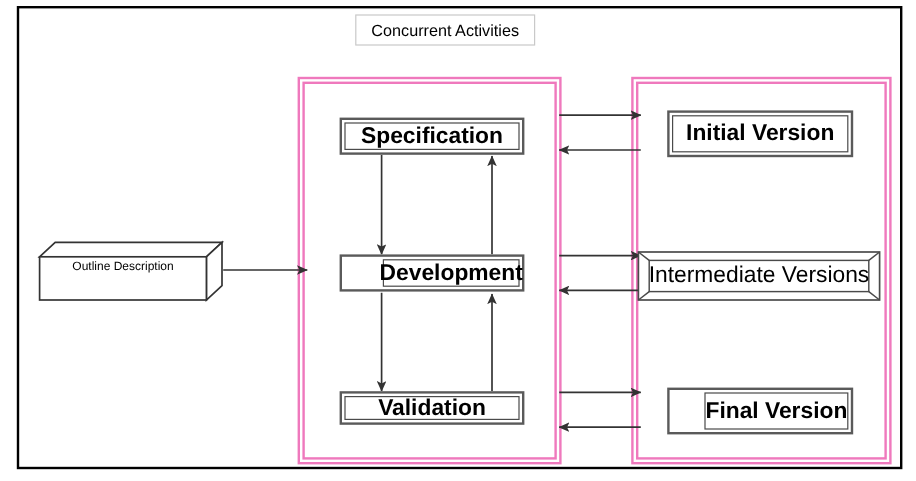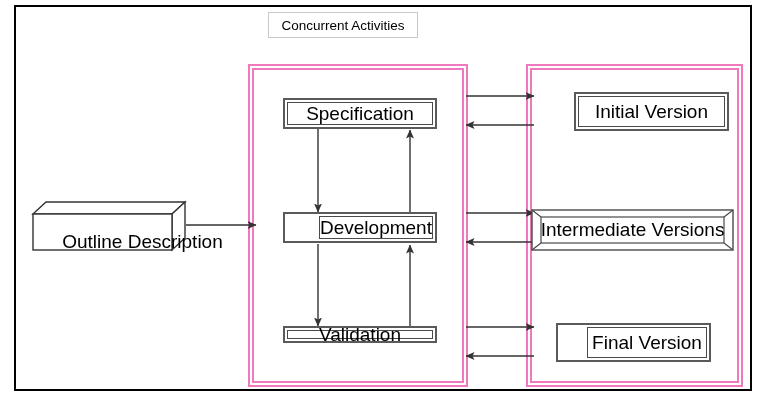--- a/index.html
+++ b/index.html
@@ -18,21 +18,21 @@
                justify-content:center;font-size:13.5px;color:#000;}
 
   
   .pink-container{position:absolute;box-sizing:border-box;background:#fff;
                   border:2px solid #ef79bd;padding:2px;}
   .pink-container .inner{width:100%;height:100%;box-sizing:border-box;
                   border:2px solid #ef79bd;background:#fff;}
 
   
   .dbox{position:absolute;box-sizing:border-box;background:#fff;
-        border:2px solid #5a5a5a;padding:2px;}
+        border:2px solid #5a5a5a;padding:2px;font-weight:bold;}
   .dbox .dinner{width:100%;height:100%;box-sizing:border-box;
         border:1px solid #4a4a4a;background:#fff;display:flex;
         align-items:center;justify-content:center;}
   .dbox .dlabel{font-size:19px;color:#000;line-height:1;white-space:nowrap;}
 
   
   .box3d{position:absolute;}
   .box3d svg{display:block;overflow:visible;}
   .box3d .lbl3d{position:absolute;left:0;top:0;width:100%;height:100%;
         display:flex;align-items:center;justify-content:center;
@@ -41,21 +41,21 @@
   
   #arrow-layer{position:absolute;left:0;top:0;width:763px;height:401px;}
 </style>
 </head>
 <body>
 
 <div id="canvas">
 
   <div id="outer-frame"></div>
 
-  <div class="title-label" style="left:268px;top:12px;width:150px;height:26px;">Concurrent Activities</div>
+  <div class="title-label" style="left:296px;top:12px;width:150px;height:26px;">Concurrent Activities</div>
 
   <div class="pink-container" style="left:248px;top:64px;width:220px;height:323px;">
     <div class="inner"></div>
   </div>
 
   <div class="pink-container" style="left:526px;top:64px;width:217px;height:323px;">
     <div class="inner"></div>
   </div>
 
   <svg id="arrow-layer" viewBox="0 0 763 401">
@@ -83,42 +83,42 @@
       <line x1="410" y1="326" x2="410" y2="245"></line>
     </g>
   </svg>
 
   <div class="box3d" style="left:32px;top:200px;width:155px;height:52px;">
     <svg width="155" height="52" viewBox="0 0 155 52">
       <polygon points="1,14 14,2 153,2 140,14" fill="#ffffff" stroke="#333333" stroke-width="1.4"></polygon>
       <polygon points="140,14 153,2 153,38 140,50" fill="#ffffff" stroke="#333333" stroke-width="1.4"></polygon>
       <rect x="1" y="14" width="139" height="36" fill="#ffffff" stroke="#333333" stroke-width="1.4"></rect>
     </svg>
-    <div class="lbl3d" style="left:1px;top:24px;width:139px;height:36px;font-size:19px;margin-left:40px;">Outline Description</div>
+    <div class="lbl3d" style="left:1px;top:4px;width:139px;height:36px;font-size:10px;">Outline Description</div>
   </div>
 
   <div class="dbox" style="left:283px;top:98px;width:154px;height:31px;">
     <div class="dinner">
       <span class="dlabel">Specification</span>
     </div>
   </div>
 
   <div class="dbox" style="left:283px;top:212px;width:154px;height:31px;padding-left:34px;">
     <div class="dinner">
       <span class="dlabel">Development</span>
     </div>
   </div>
 
-  <div class="dbox" style="left:283px;top:326px;width:154px;height:17px;">
+  <div class="dbox" style="left:283px;top:326px;width:154px;height:28px;">
     <div class="dinner">
       <span class="dlabel">Validation</span>
     </div>
   </div>
 
-  <div class="dbox" style="left:556px;top:92px;width:155px;height:39px;margin-left:18px;">
+  <div class="dbox" style="left:556px;top:92px;width:155px;height:39px;">
     <div class="dinner">
       <span class="dlabel">Initial Version</span>
     </div>
   </div>
 
   <div class="box3d" style="left:531px;top:209px;width:207px;height:42px;">
     <svg width="203" height="42" viewBox="0 0 203 42">
       <rect x="1" y="1" width="201" height="40" fill="#ffffff" stroke="#4a4a4a" stroke-width="1.4"></rect>
       <rect x="10" y="8" width="183" height="26" fill="#ffffff" stroke="#4a4a4a" stroke-width="1.2"></rect>
       <path d="M1,1 L10,8 M202,1 L193,8 M1,41 L10,34 M202,41 L193,34" stroke="#4a4a4a" stroke-width="1.2" fill="none"></path>

